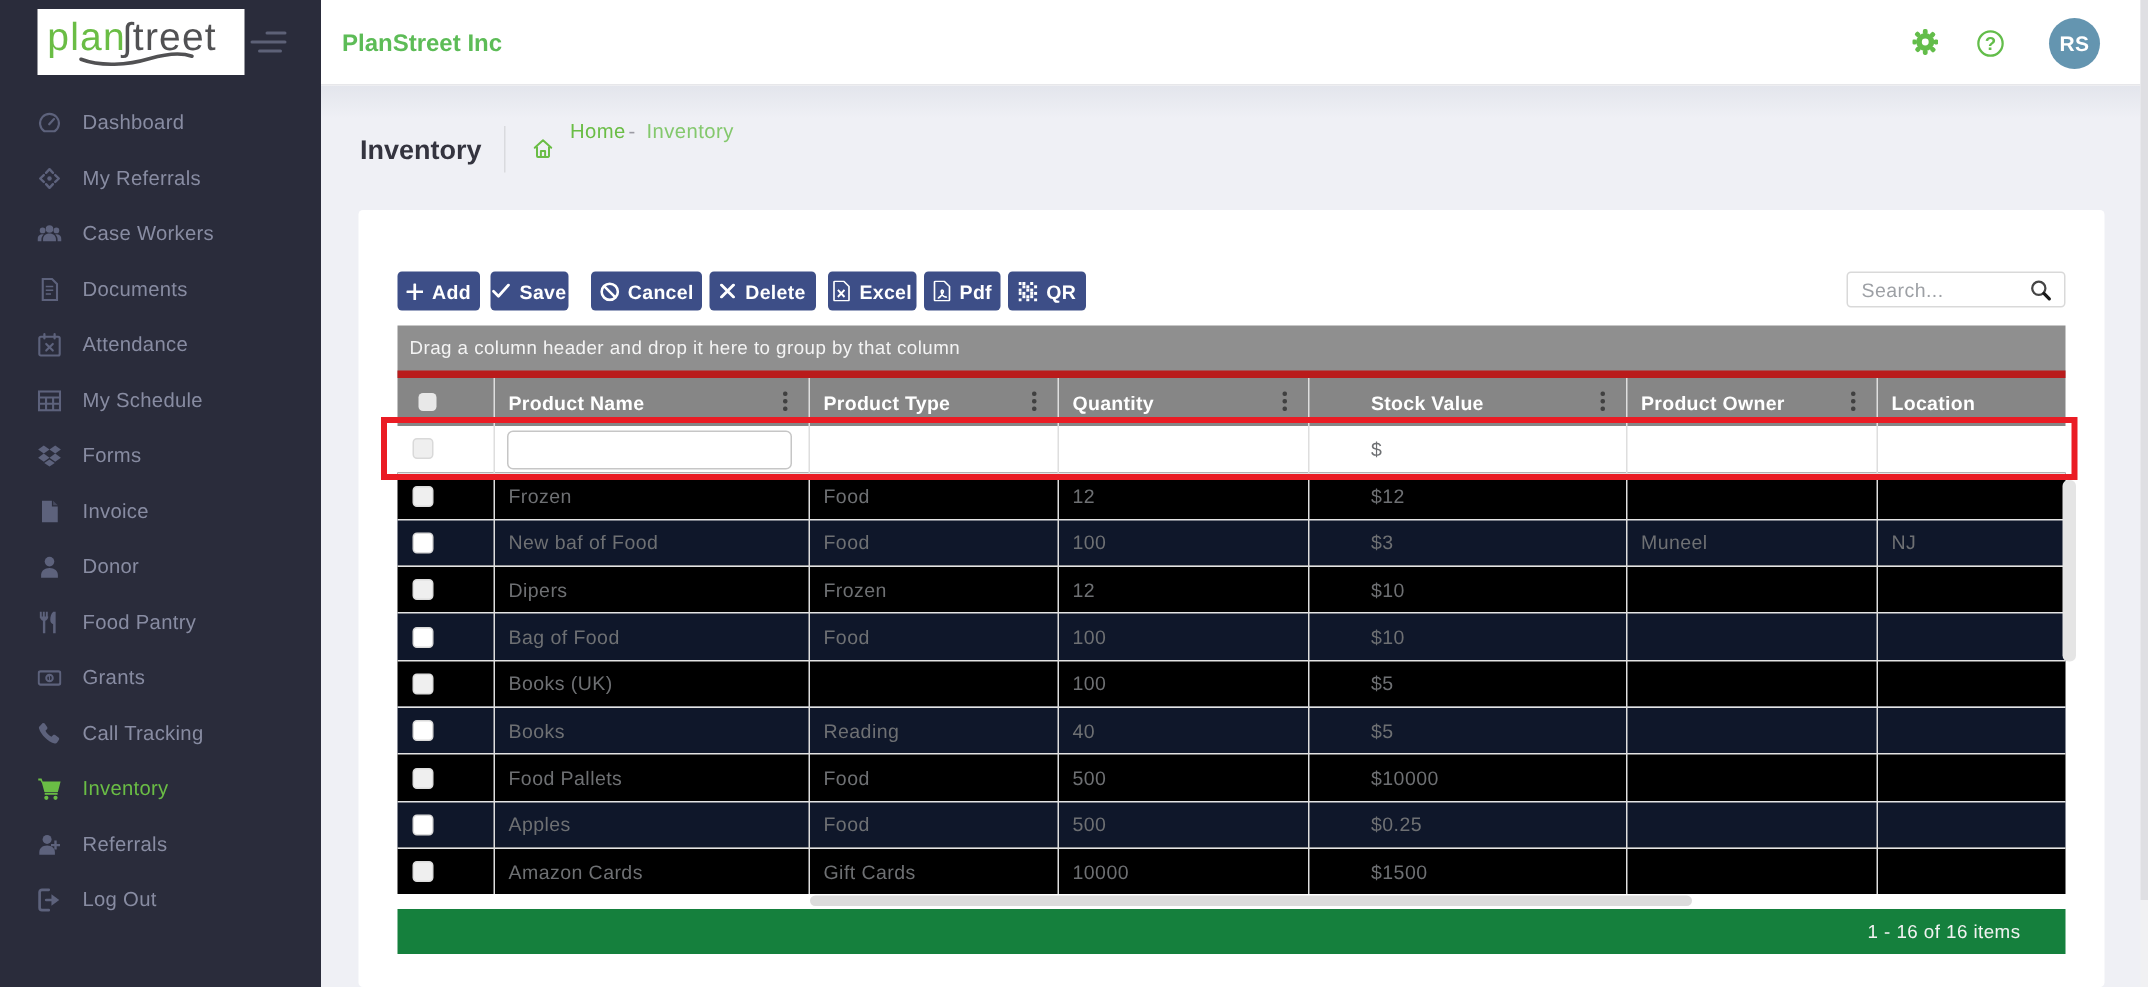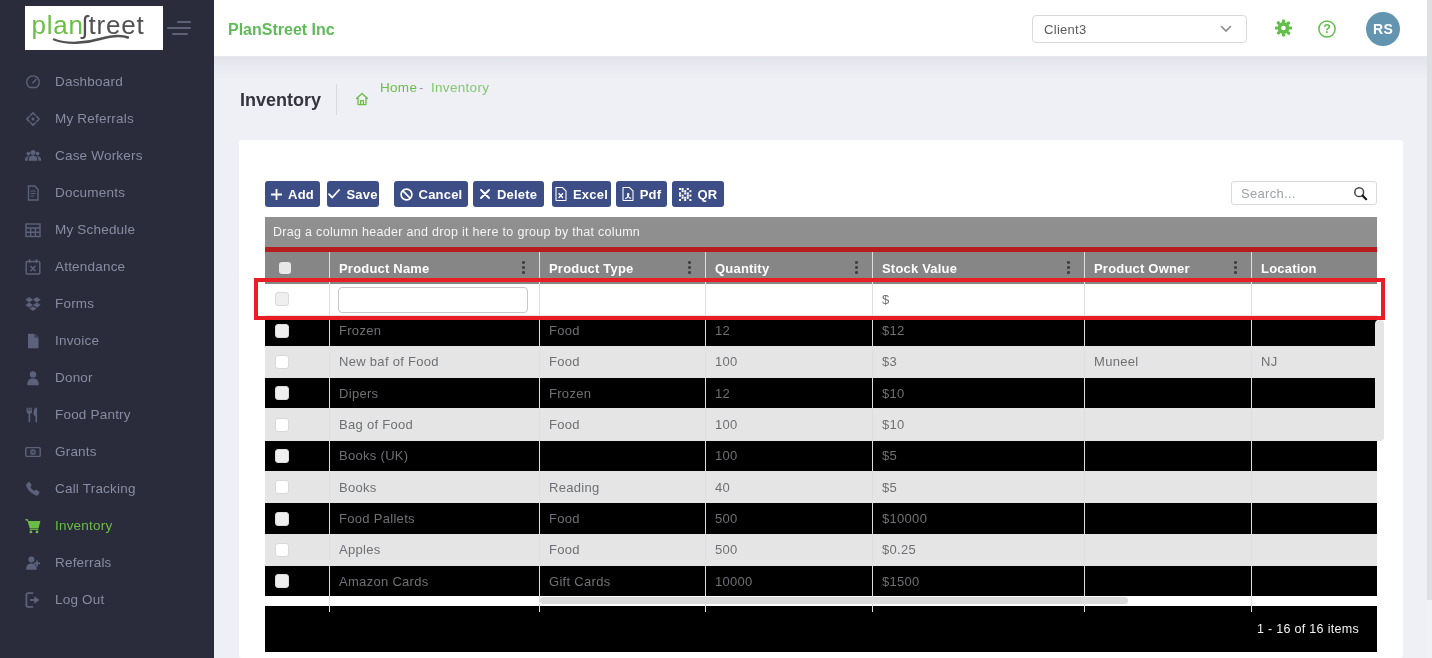--- a/index.html
+++ b/index.html
@@ -38,56 +38,50 @@
 
 #grid { position:absolute; left:26px; top:77px; width:1112px; }
 #groupbar { height:35px; background:#8f8f8f; color:#f4f4f4; font-size:12.5px; letter-spacing:.3px; display:flex; align-items:center; padding-left:8px; border-bottom:5px solid #b91c1c; }
 #ghead { height:32px; background:#868686; display:flex; position:relative; }
 .hc { color:#fff; font-size:13px; font-weight:700; letter-spacing:.2px; display:flex; align-items:center; position:relative; }
 .hc .lbl { margin-left:10px; }
 .dots { position:absolute; right:14px; top:9px; width:3px; height:14px; }
 .dots i { display:block; width:2.7px; height:2.7px; border-radius:50%; background:#404040; margin-bottom:2.5px; }
 .row { display:flex; border-top:1px solid #e4e4e4; height:31.33px; position:relative; }
 .row.g { background:#000000; }
-.row.w { background:#e5e5e5; }
+.row.w { background:#0f172a; }
 .cell { font-size:13px; color:#6e7073; letter-spacing:.3px; display:flex; align-items:center; border-right:0; position:relative; }
 .cell .t { margin-left:10px; white-space:nowrap; }
 .vline { position:absolute; top:0; bottom:0; width:1px; background:#dedede; }
 .cb { width:14px; height:14px; border:1px solid #d9d9d9; border-radius:3px; background:#fff; margin-left:10px; }
 .row.g .cb { background:#efefef; border-color:#dcdcdc; }
 
-.c0 { width:64px; } .c1 { width:210px; } .c2 { width:166px; } .c3 { width:167px; } .c4 { width:212px; } .c5 { width:167px; } .c6 { width:126px; }
+.c0 { width:64px; } .c1 { width:210px; } .c2 { width:166px; } .c3 { width:167px; } .c4 { width:212px;padding-left:32px; } .c5 { width:167px; } .c6 { width:126px; }
 
 #editrow { display:flex; height:30.5px; background:#fff; position:relative; }
 #editinput { position:absolute; left:73px; top:3px; width:190px; height:26px; border:1px solid #c6c6c6; border-radius:4px; background:#fff; }
 
 #redbox { position:absolute; left:-11px; top:-6.5px; width:1131px; height:42px; border:4px solid #ea1c24; z-index:6; }
 
 #hscroll { height:10px; background:#fff; position:relative; }
 #hthumb { position:absolute; left:275px; top:1px; width:588px; height:7px; background:#dcdcdc; border-radius:4px; }
-#gfooter { height:46px; background:#000000; color:#f2f2f2; font-size:12.5px; letter-spacing:.3px; display:flex; align-items:center; justify-content:flex-end; padding-right:18px; }
+#gfooter { height:30px; background:#15803d; color:#f2f2f2; font-size:12.5px; letter-spacing:.3px; display:flex; align-items:center; justify-content:flex-end; padding-right:30px; }
 #vthumb { position:absolute; left:1136px; top:180px; width:9px; height:121px; background:#e5e5e5; border-radius:4px; }
 
 
 #pagesb { position:absolute; left:1427px; top:0; width:5px; height:658px; background:#f1f1f3; z-index:9; }
 #pagesb .th { position:absolute; left:0; top:0; width:5px; height:600px; background:#dfdfe3; }
 </style>
 </head>
 <body>
 
 <div id="shadow"></div>
 
 <div id="topbar">
   <span id="brand">PlanStreet Inc</span>
-  <div id="clientsel">
-    <span class="txt">Client3</span>
-    <svg style="position:absolute;right:14px;top:9px" width="12" height="8" viewBox="0 0 12 8">
-        <path d="M1.5 1.5 L6 6 L10.5 1.5" fill="none" stroke="#8a8a8a" stroke-width="1.6" stroke-linecap="round"></path>
-      </svg>
-  </div>
   <svg style="position:absolute;left:1061px;top:19px" width="17" height="18" viewBox="0 0 17 18">
     <g fill="#63bd4a">
         <circle cx="8.5" cy="9" r="6"></circle>
     <g>
           <rect x="6.9" y="0.4" width="3.2" height="3.4" rx="1.2"></rect>
           <rect x="6.9" y="14.2" width="3.2" height="3.4" rx="1.2"></rect>
           <rect x="-0.4" y="7.4" width="3.4" height="3.2" rx="1.2"></rect>
           <rect x="14" y="7.4" width="3.4" height="3.2" rx="1.2"></rect>
     <g transform="rotate(45 8.5 9)">
             <rect x="6.9" y="0.4" width="3.2" height="3.4" rx="1.2"></rect>
@@ -154,34 +148,34 @@
       </div>
       <div class="nitem">
         <span class="nicon"><svg width="16" height="16" viewBox="0 0 16 16">
             <path d="M3.5 1 h6.2 L13 4.3 V15 H3.5 Z" fill="none" stroke="#5d627c" stroke-width="1.4"></path>
             <path d="M5.5 6 h5 M5.5 8.5 h5 M5.5 11 h3.5" stroke="#5d627c" stroke-width="1.1"></path>
           </svg></span>
         <span>Documents</span>
       </div>
       <div class="nitem">
         <span class="nicon"><svg width="16" height="16" viewBox="0 0 16 16">
+            <rect x="1.2" y="2.5" width="13.6" height="12.5" rx="1" fill="none" stroke="#5d627c" stroke-width="1.4"></rect>
+            <path d="M4.6 0.8 V3.6 M11.4 0.8 V3.6" stroke="#5d627c" stroke-width="1.5" stroke-linecap="round"></path>
+            <path d="M5.8 7.3 L10.2 11.7 M10.2 7.3 L5.8 11.7" stroke="#5d627c" stroke-width="1.4" stroke-linecap="round"></path>
+          </svg></span>
+        <span>Attendance</span>
+      </div>
+      <div class="nitem">
+        <span class="nicon"><svg width="16" height="16" viewBox="0 0 16 16">
             <g stroke="#5d627c" stroke-width="1.4" fill="none">
               <rect x="1" y="2" width="14" height="12.5"></rect>
               <path d="M1 6 H15 M5.7 6 V14.5 M10.4 6 V14.5 M1 10.2 H15"></path>
             </g>
           </svg></span>
         <span>My Schedule</span>
-      </div>
-      <div class="nitem">
-        <span class="nicon"><svg width="16" height="16" viewBox="0 0 16 16">
-            <rect x="1.2" y="2.5" width="13.6" height="12.5" rx="1" fill="none" stroke="#5d627c" stroke-width="1.4"></rect>
-            <path d="M4.6 0.8 V3.6 M11.4 0.8 V3.6" stroke="#5d627c" stroke-width="1.5" stroke-linecap="round"></path>
-            <path d="M5.8 7.3 L10.2 11.7 M10.2 7.3 L5.8 11.7" stroke="#5d627c" stroke-width="1.4" stroke-linecap="round"></path>
-          </svg></span>
-        <span>Attendance</span>
       </div>
       <div class="nitem">
         <span class="nicon"><svg width="16" height="16" viewBox="0 0 16 16">
             <g fill="#5d627c">
               <path d="M4.2 1 L8 3.7 L4.2 6.4 L0.4 3.7 Z"></path>
               <path d="M11.8 1 L15.6 3.7 L11.8 6.4 L8 3.7 Z"></path>
               <path d="M4.2 6.4 L8 9.1 L4.2 11.8 L0.4 9.1 Z"></path>
               <path d="M11.8 6.4 L15.6 9.1 L11.8 11.8 L8 9.1 Z"></path>
               <path d="M4.5 12.6 L8 15 L11.5 12.6 L8 10.4 Z"></path>
             </g>

